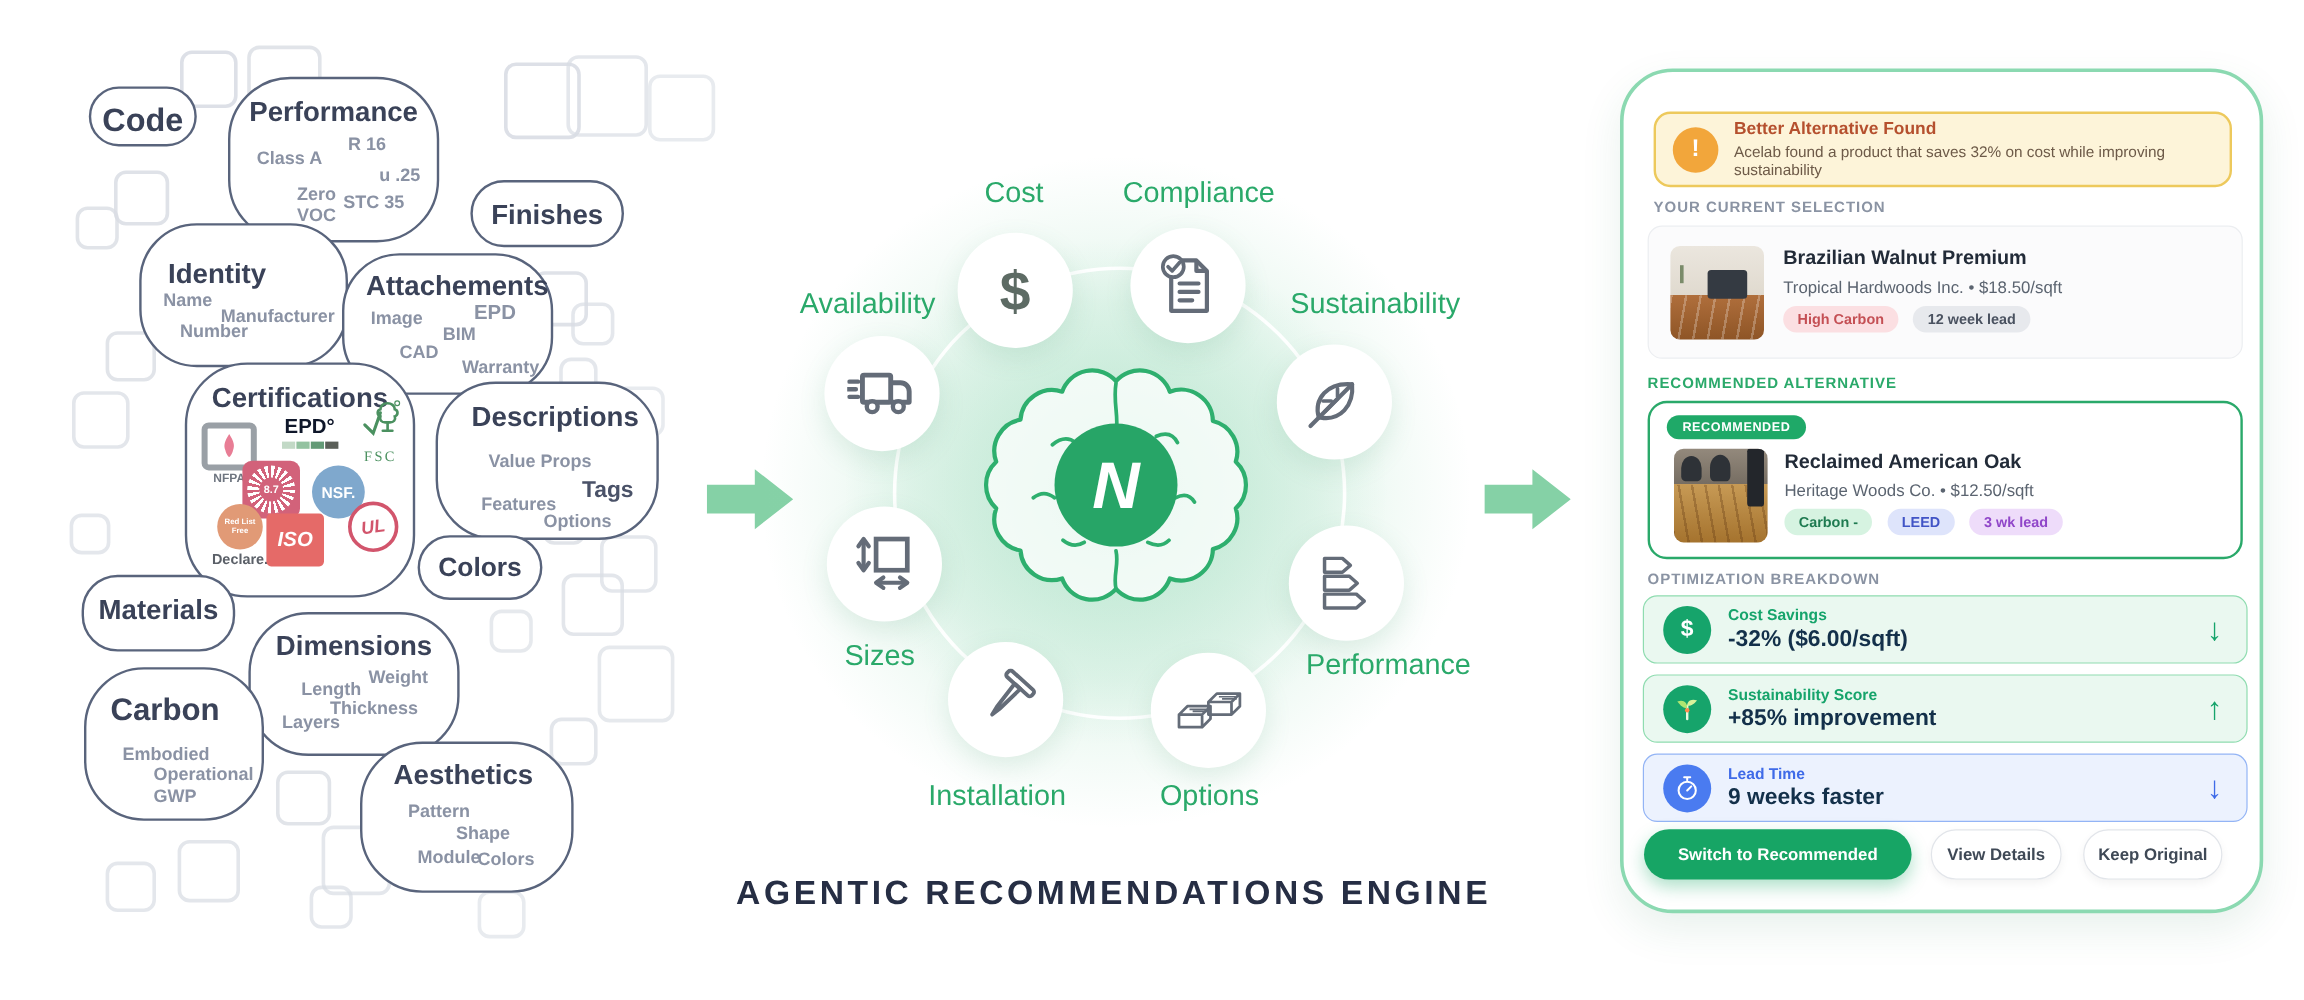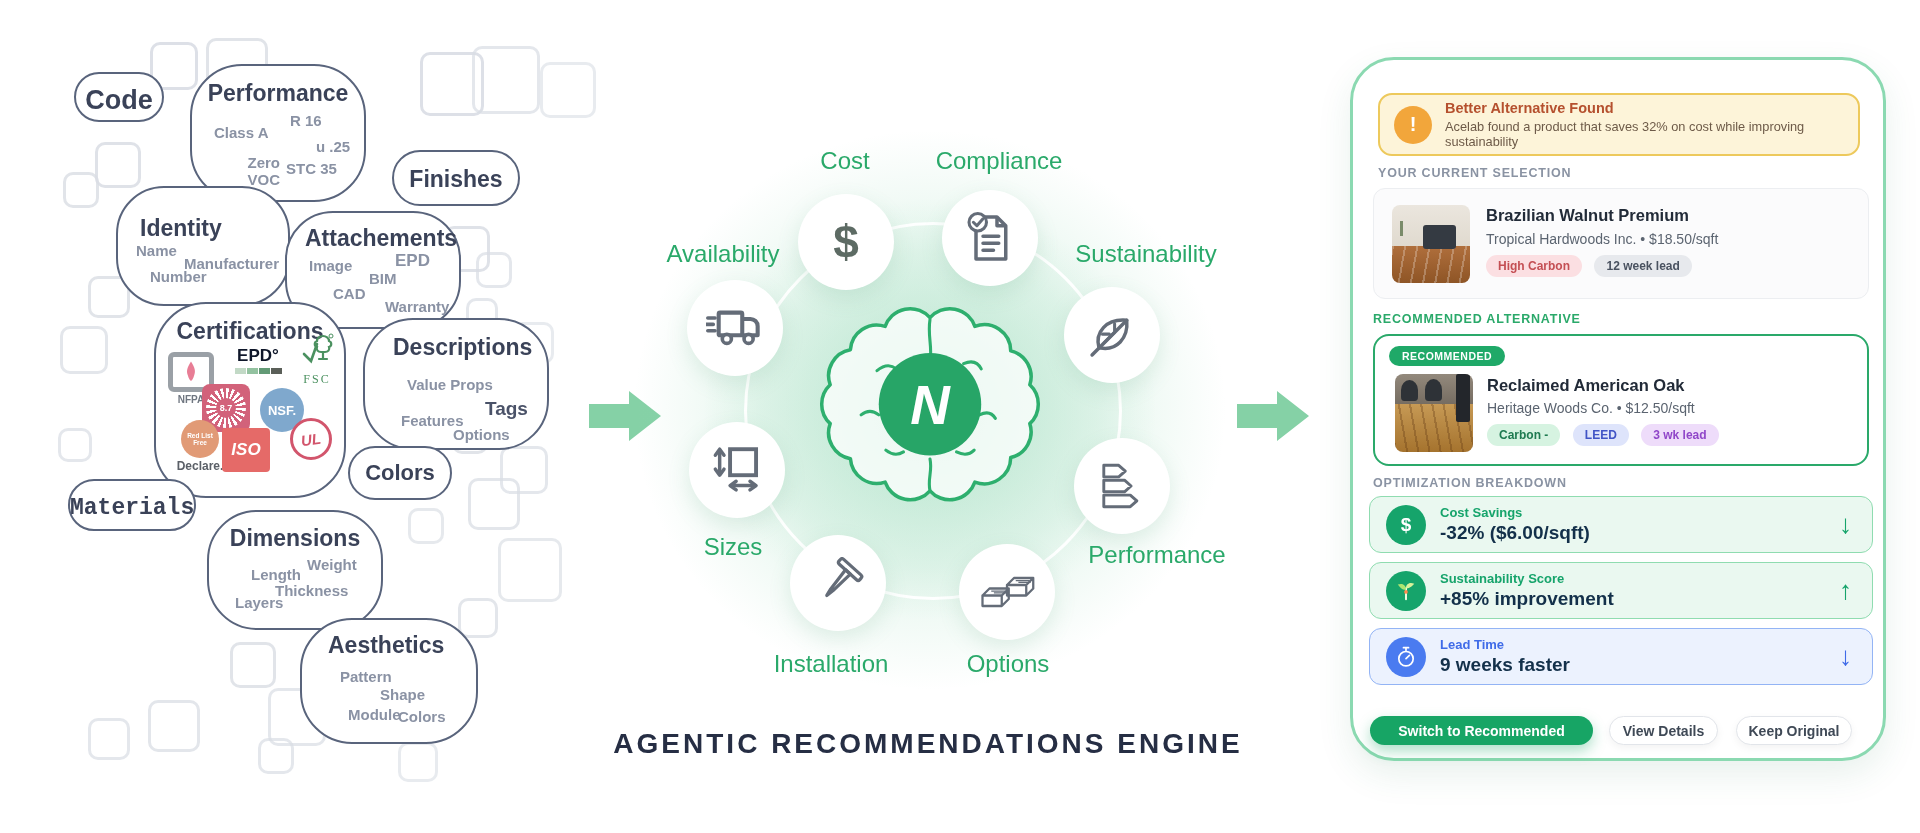--- a/index.html
+++ b/index.html
@@ -33,22 +33,22 @@
   .pmeta{position:absolute;font-size:14px;color:#5b6470;white-space:nowrap;}
   .badges{position:absolute;white-space:nowrap;}
   .badge{display:inline-block;padding:4px 12px;border-radius:999px;font-size:12px;font-weight:700;margin-right:8px;}
   .metric{position:absolute;border-radius:12px;display:flex;align-items:center;box-sizing:border-box;padding:0 20px 0 16px;}
   .mcircle{width:40px;height:40px;border-radius:50%;display:flex;align-items:center;justify-content:center;
            color:#fff;font-weight:800;font-size:19px;flex:0 0 40px;}
   .mtext{margin-left:14px;flex:1;}
   .mlabel{font-size:13px;font-weight:700;}
   .mvalue{font-size:19px;font-weight:800;color:#13304a;margin-top:2px;}
   .marrow{font-size:26px;font-weight:800;}
-  .btn{position:absolute;height:29px;border-radius:999px;font-family:"Liberation Sans",sans-serif;
-       font-weight:700;font-size:14px;border:0;cursor:pointer;margin-top:25px;}
+  .btn{position:absolute;height:42px;border-radius:999px;font-family:"Liberation Sans",sans-serif;
+       font-weight:700;font-size:14px;border:0;cursor:pointer;}
   .btn.ghost{background:#fff;border:1.5px solid #e2e5ea;color:#3f4956;box-shadow:0 3px 8px rgba(0,0,0,.05);}
 </style>
 </head>
 <body>
 
 <div id="stage">
 
   <div class="sq" style="left:150px;top:42px;width:42px;height:42px;opacity:.9"></div>
   <div class="sq" style="left:206px;top:38px;width:56px;height:56px;opacity:.8"></div>
   <div class="sq" style="left:420px;top:52px;width:58px;height:58px;opacity:.9"></div>
@@ -174,32 +174,38 @@
     <span class="b-sub" style="left:42px;top:56px;">Value Props</span>
     <span class="b-sub" style="left:36px;top:92px;">Features</span>
     <span class="b-sub" style="left:88px;top:106px;">Options</span>
     <span class="b-sub" style="left:120px;top:78px;font-size:19px;color:#4a5268;">Tags</span>
   </div>
 
   <div class="bubble" style="left:348px;top:446px;width:104px;height:54px;border-radius:28px;">
     <span class="b-title center" style="top:12px;font-size:22px;">Colors</span>
   </div>
 
-  <div class="bubble" style="left:68px;top:479px;width:128px;height:52px;border-radius:30px;font-family:Liberation Mono, monospace;">
+  <div class="bubble" style="left:68px;top:479px;width:128px;height:64px;border-radius:30px;">
     <span class="b-title center" style="top:14px;">Materials</span>
   </div>
 
   <div class="bubble" style="left:207px;top:510px;width:176px;height:120px;border-radius:50px;">
     <span class="b-title center" style="top:13px;">Dimensions</span>
     <span class="b-sub" style="left:42px;top:54px;">Length</span>
     <span class="b-sub" style="left:98px;top:44px;">Weight</span>
     <span class="b-sub" style="left:66px;top:70px;">Thickness</span>
     <span class="b-sub" style="left:26px;top:82px;">Layers</span>
   </div>
 
+  <div class="bubble" style="left:70px;top:556px;width:150px;height:128px;border-radius:50px;">
+    <span class="b-title" style="left:20px;top:18px;font-size:26px;">Carbon</span>
+    <span class="b-sub" style="left:30px;top:62px;">Embodied</span>
+    <span class="b-sub" style="left:56px;top:79px;">Operational</span>
+    <span class="b-sub" style="left:56px;top:97px;">GWP</span>
+  </div>
 
   <div class="bubble" style="left:300px;top:618px;width:178px;height:126px;border-radius:52px;">
     <span class="b-title" style="left:26px;top:12px;">Aesthetics</span>
     <span class="b-sub" style="left:38px;top:48px;">Pattern</span>
     <span class="b-sub" style="left:78px;top:66px;">Shape</span>
     <span class="b-sub" style="left:46px;top:86px;">Module</span>
     <span class="b-sub" style="left:96px;top:88px;">Colors</span>
   </div>
 
   <svg style="position:absolute;left:589px;top:388px;" width="72" height="56" viewBox="0 0 72 56">

